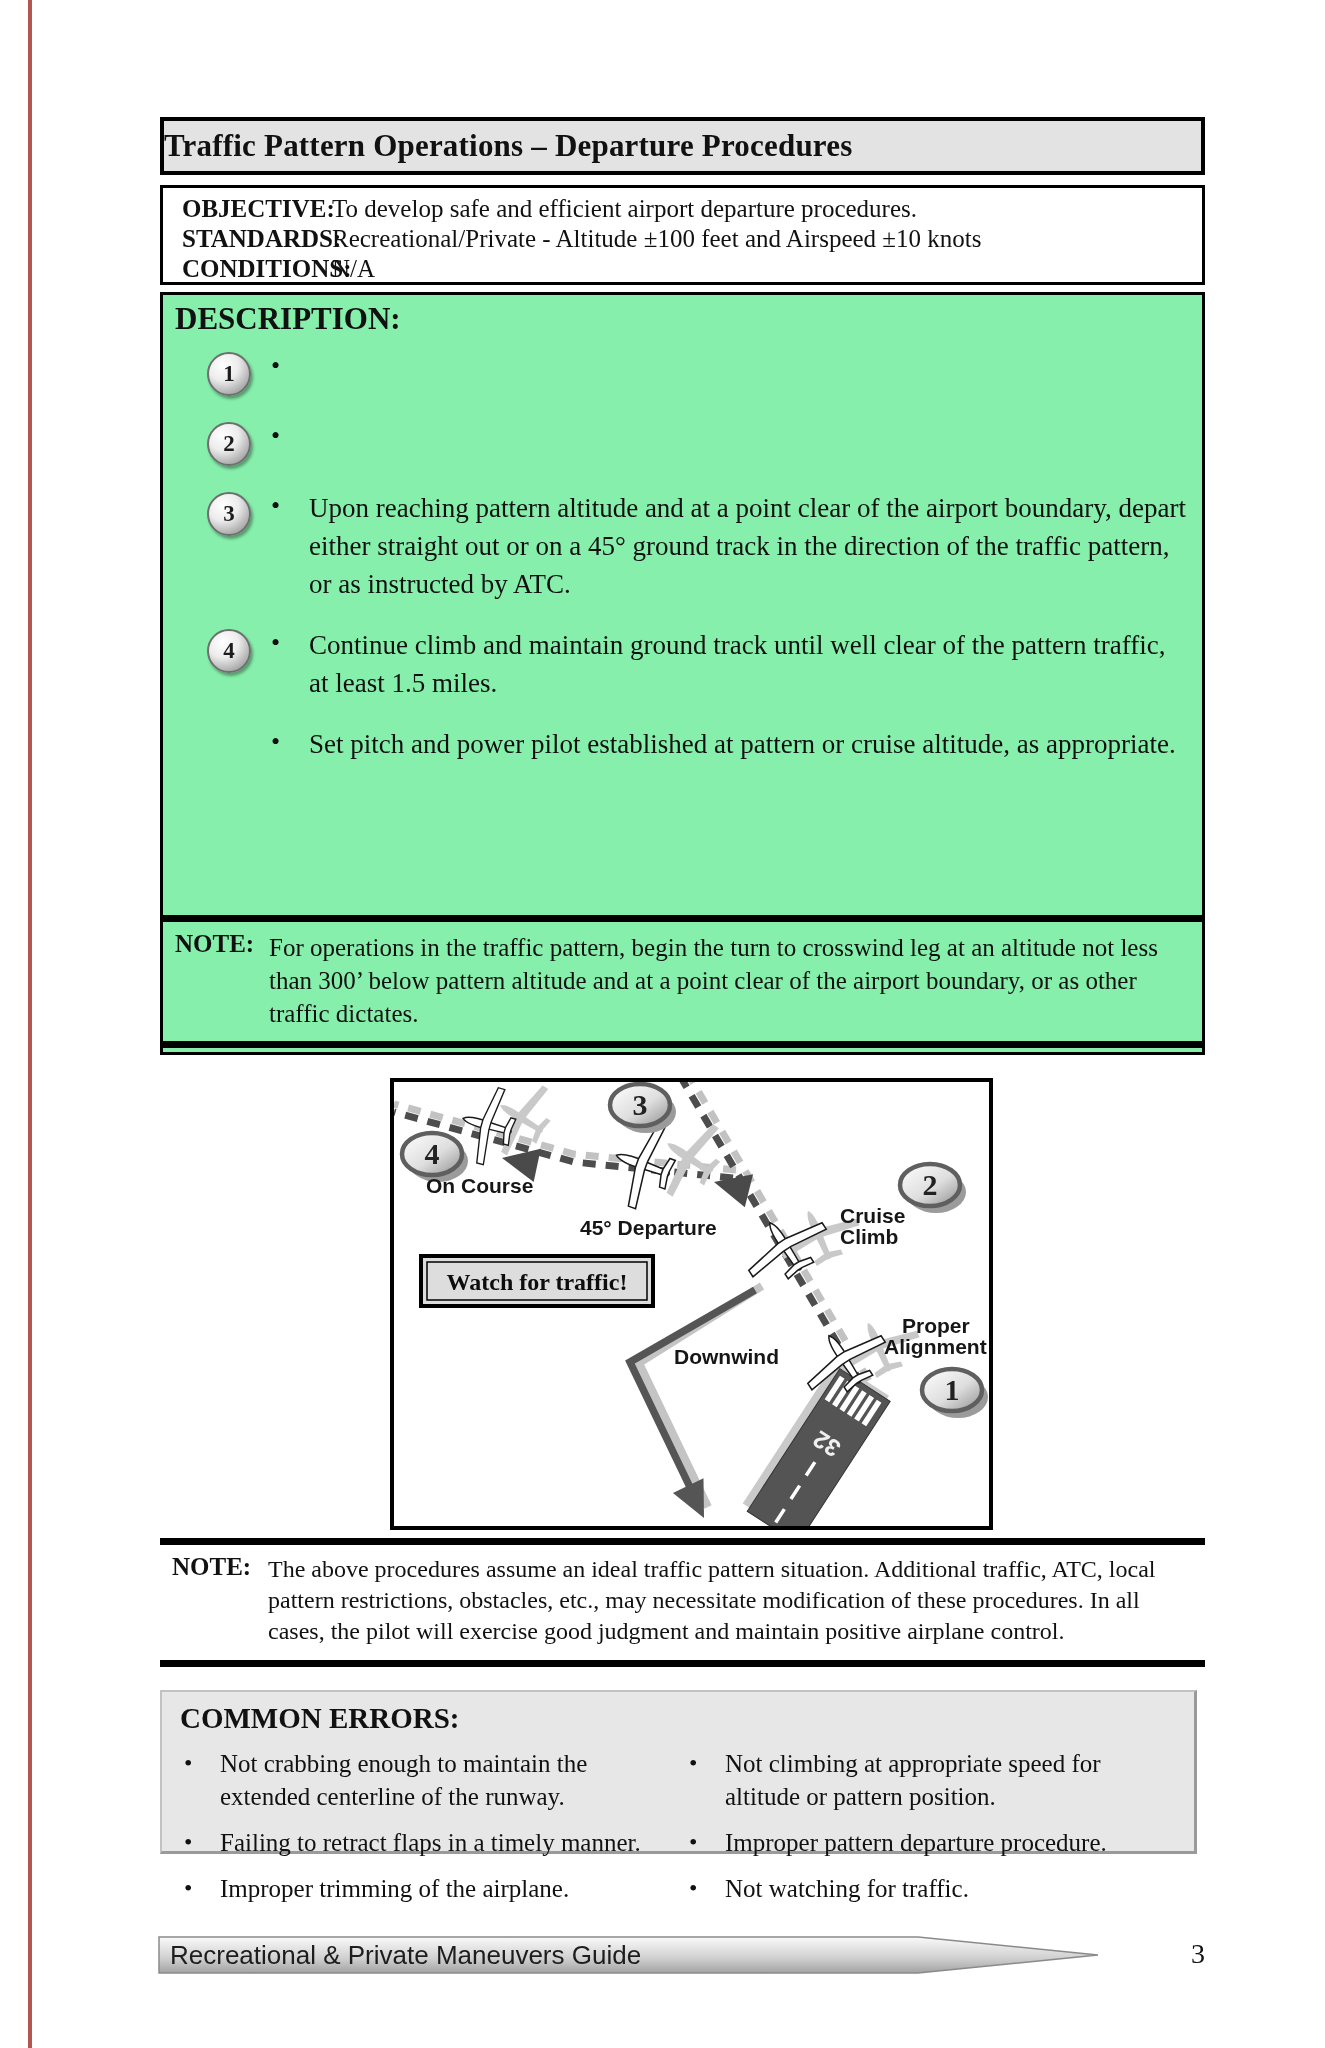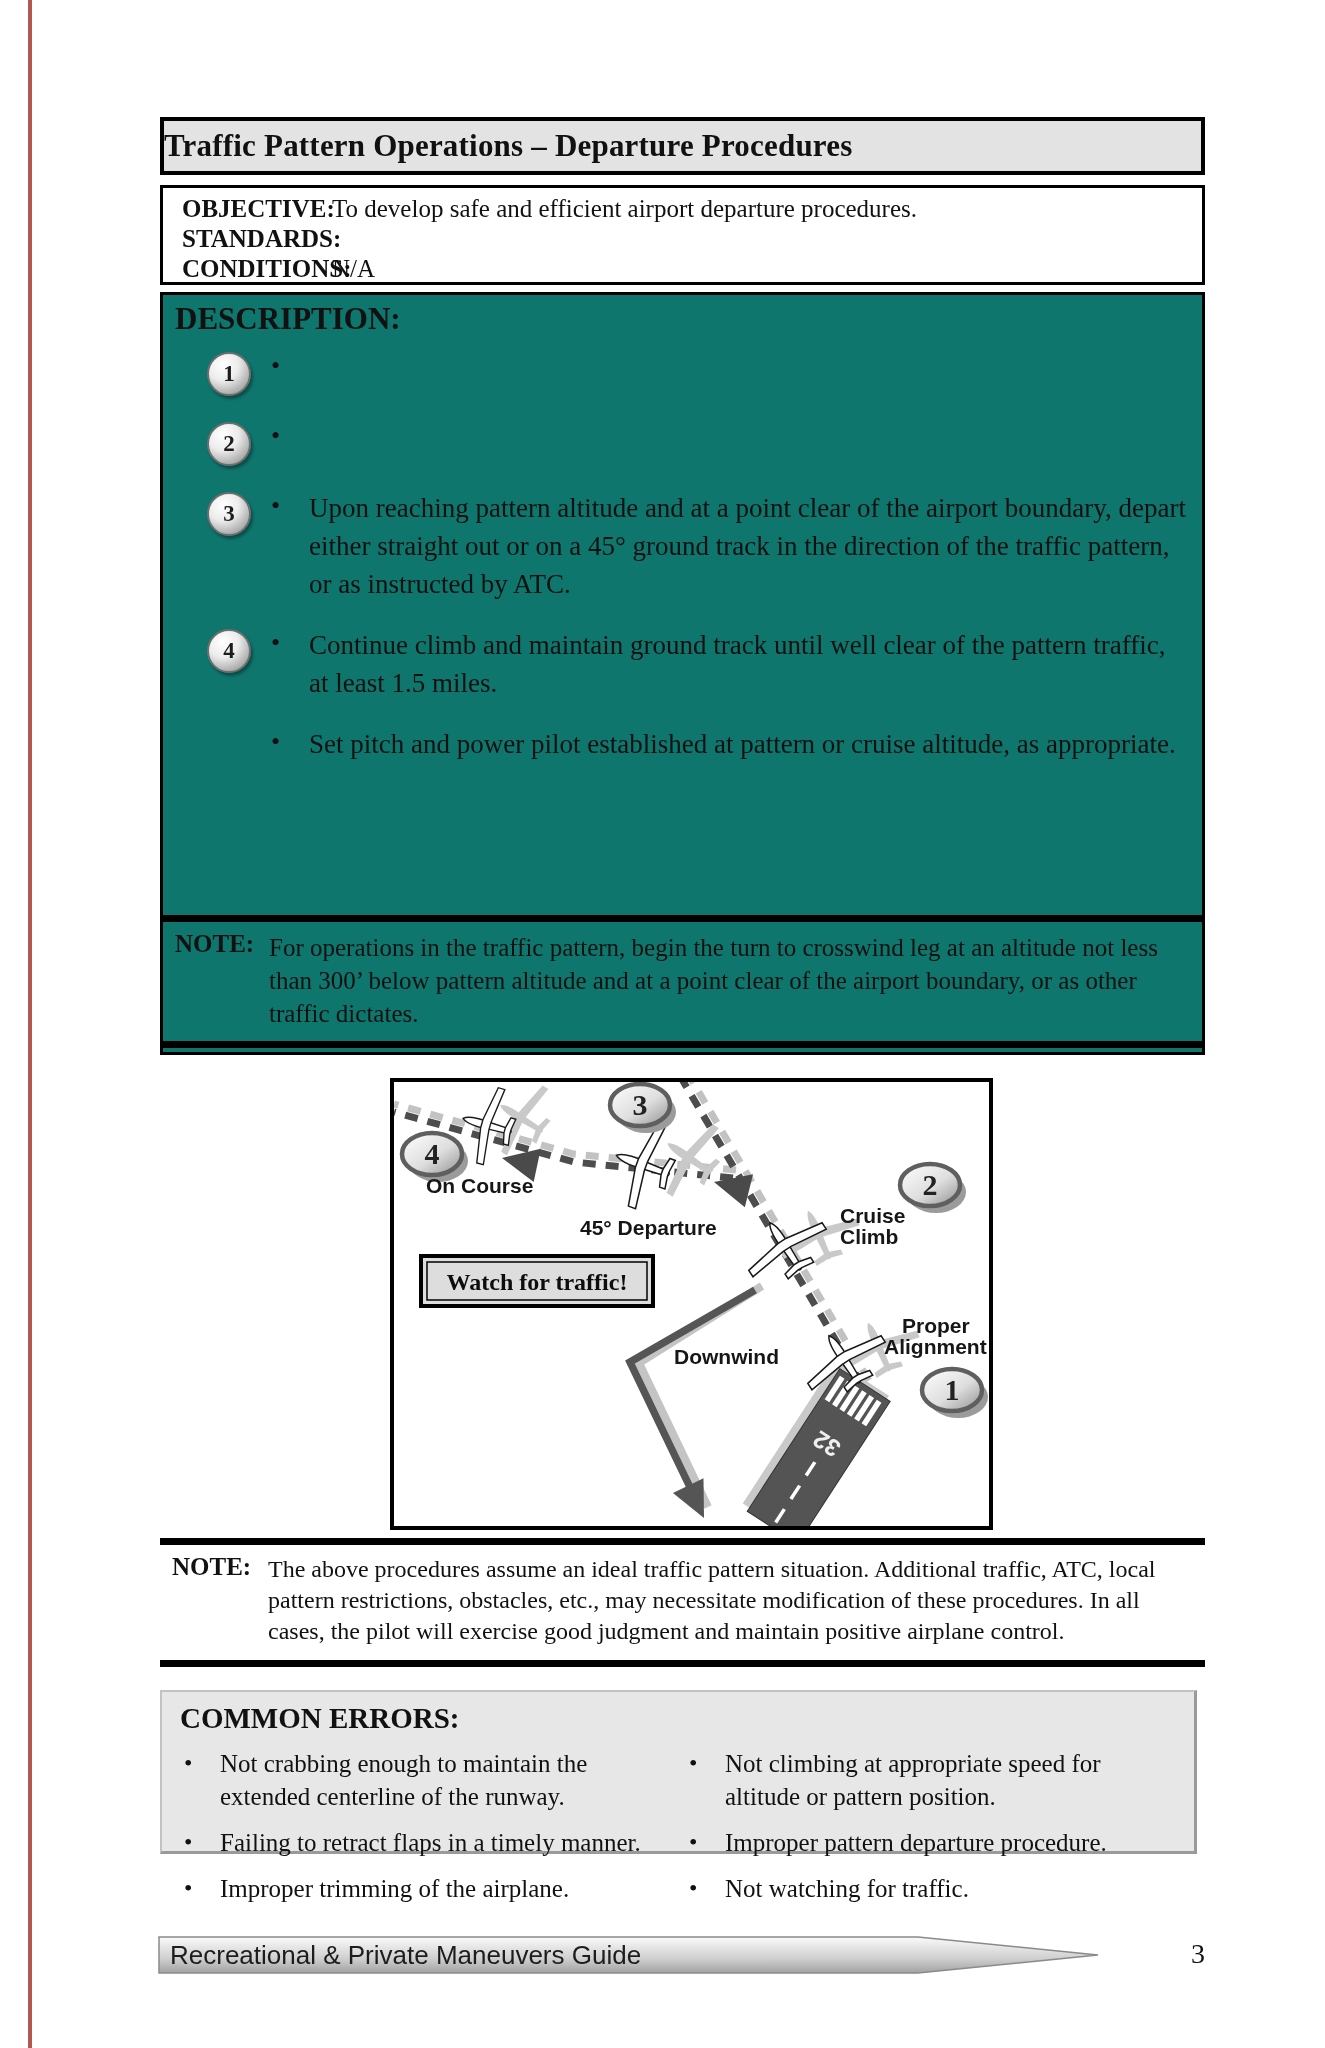--- a/index.html
+++ b/index.html
@@ -9,21 +9,21 @@
   
   #title-bar{left:160px;top:117px;width:1045px;height:58px;background:#e3e3e3;
              border:4px solid #000;display:flex;align-items:center;}
   #title-bar h1{margin:0;font-size:31px;font-weight:bold;letter-spacing:.2px;}
   
   #info-box{left:160px;top:185px;width:1045px;height:100px;border:3px solid #000;background:#fff;
             padding:6px 19px;}
   .info-row{display:grid;grid-template-columns:150px 1fr;font-size:25px;line-height:30px;}
   .info-label{font-weight:bold;}
   
-  #desc-box{left:160px;top:292px;width:1045px;height:763px;border:3px solid #000;background:#0f766e;
+  #desc-box{left:160px;top:292px;width:1045px;height:763px;border:3px solid #000;background:#86efac;
             display:flex;flex-direction:column;overflow:hidden;}
   #desc-heading{margin:6px 0 2px 12px;font-size:31px;font-weight:bold;}
   #desc-items{flex:1;padding:10px 8px 0 44px;}
   .desc-item{display:flex;margin-bottom:23px;}
   .badge-col{width:64px;flex:none;padding-top:3px;}
   .badge{width:40px;height:40px;border-radius:50%;border:2px solid #6e6e6e;
          background:radial-gradient(circle at 35% 28%, #ffffff 0%, #ececec 40%, #a8a8a8 78%, #8d8d8d 100%);
          box-shadow:2px 3px 3px rgba(0,0,0,.35);
          display:flex;align-items:center;justify-content:center;
          font-weight:bold;font-size:23px;color:#1c1c1c;}
@@ -72,20 +72,21 @@
     <h1>Traffic Pattern Operations – Departure Procedures</h1>
   </div>
 
   <div id="info-box" class="absbox">
     <div class="info-row">
       <span class="info-label">OBJECTIVE:</span>
       <span>To develop safe and efficient airport departure procedures.</span>
     </div>
     <div class="info-row">
       <span class="info-label">STANDARDS:</span>
+      <span>Recreational/Private - Altitude ±100 feet and Airspeed ±10 knots</span>
     </div>
     <div class="info-row">
       <span class="info-label">CONDITIONS:</span>
       <span>N/A</span>
     </div>
   </div>
 
   <div id="desc-box" class="absbox">
     <h2 id="desc-heading">DESCRIPTION:</h2>
     <div id="desc-items">

